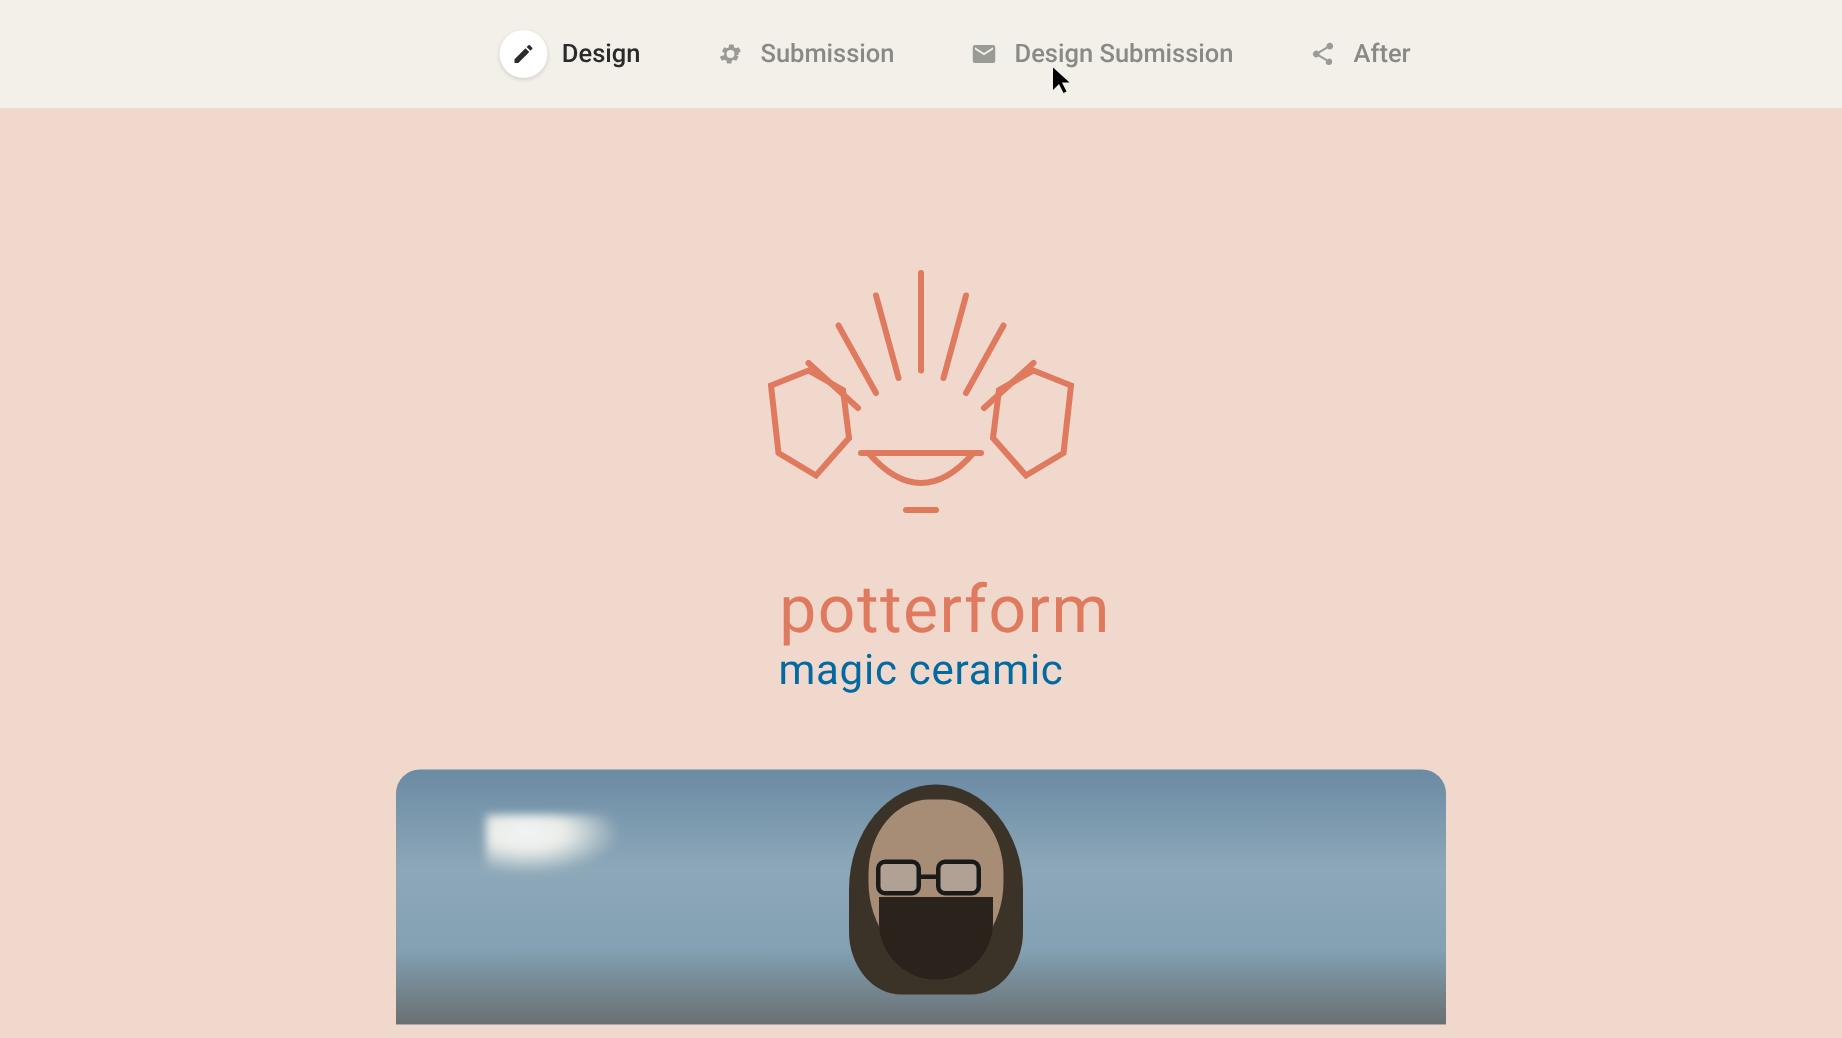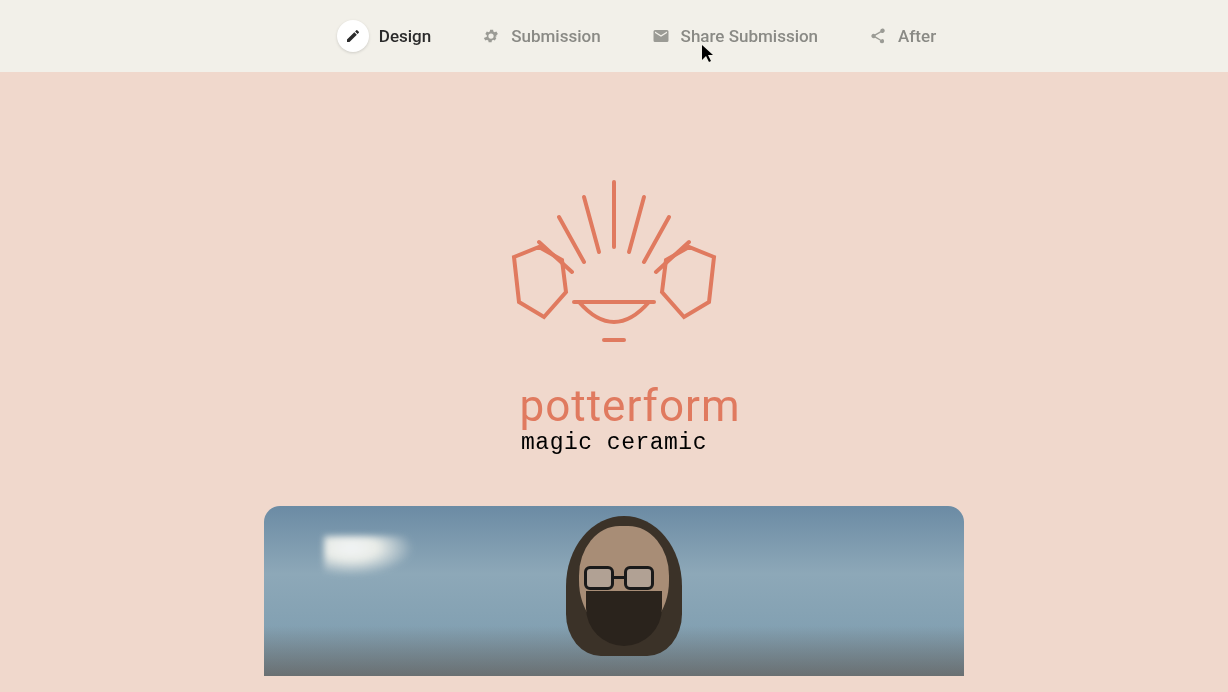--- a/index.html
+++ b/index.html
@@ -65,25 +65,24 @@
     .brand-name {
       font-size: 44px;
       font-weight: 400;
       color: #e07a5f;
       letter-spacing: 1px;
       margin-top: 8px;
       font-family: -apple-system, BlinkMacSystemFont, "Segoe UI", Roboto, sans-serif;
       margin-left: 32px;
     }
     .brand-tagline {
-      font-size: 23px;
-      color: #000000;
+      font-size: 28px;
+      color: #0369a1;
       letter-spacing: 0.5px;
       margin-top: -2px;
-      font-family: Liberation Mono, monospace;
     }
     .hero-image {
       width: 700px;
       height: 170px;
       margin-top: 50px;
       border-radius: 16px 16px 0 0;
       overflow: hidden;
       position: relative;
       background: linear-gradient(to bottom, #6b8ba4 0%, #8da8b8 40%, #7a9aad 100%);
     }
@@ -174,21 +173,21 @@
         </svg>
     </span>
     <span>Submission</span>
   </div>
   <div class="tab">
     <span class="tab-icon-wrap">
       <svg width="18" height="18" viewBox="0 0 24 24" fill="#9b9b95">
           <path d="M20 4H4a2 2 0 0 0-2 2v12a2 2 0 0 0 2 2h16a2 2 0 0 0 2-2V6a2 2 0 0 0-2-2zm0 4-8 5-8-5V6l8 5 8-5v2z"></path>
         </svg>
     </span>
-    <span>Share Submission</span>
+    <span>Design Submission</span>
   </div>
   <div class="tab">
     <span class="tab-icon-wrap">
       <svg width="18" height="18" viewBox="0 0 24 24" fill="#9b9b95">
           <path d="M18 16.08a2.91 2.91 0 0 0-1.96.77L8.91 12.7a3.27 3.27 0 0 0 0-1.39l7.05-4.11A3 3 0 1 0 15 5a3 3 0 0 0 .05.56L8 9.67a3 3 0 1 0 0 4.66l7.12 4.16a2.82 2.82 0 0 0-.8.59A2.92 2.92 0 1 0 18 16.08z"></path>
         </svg>
     </span>
     <span>After</span>
   </div>
 </div>

